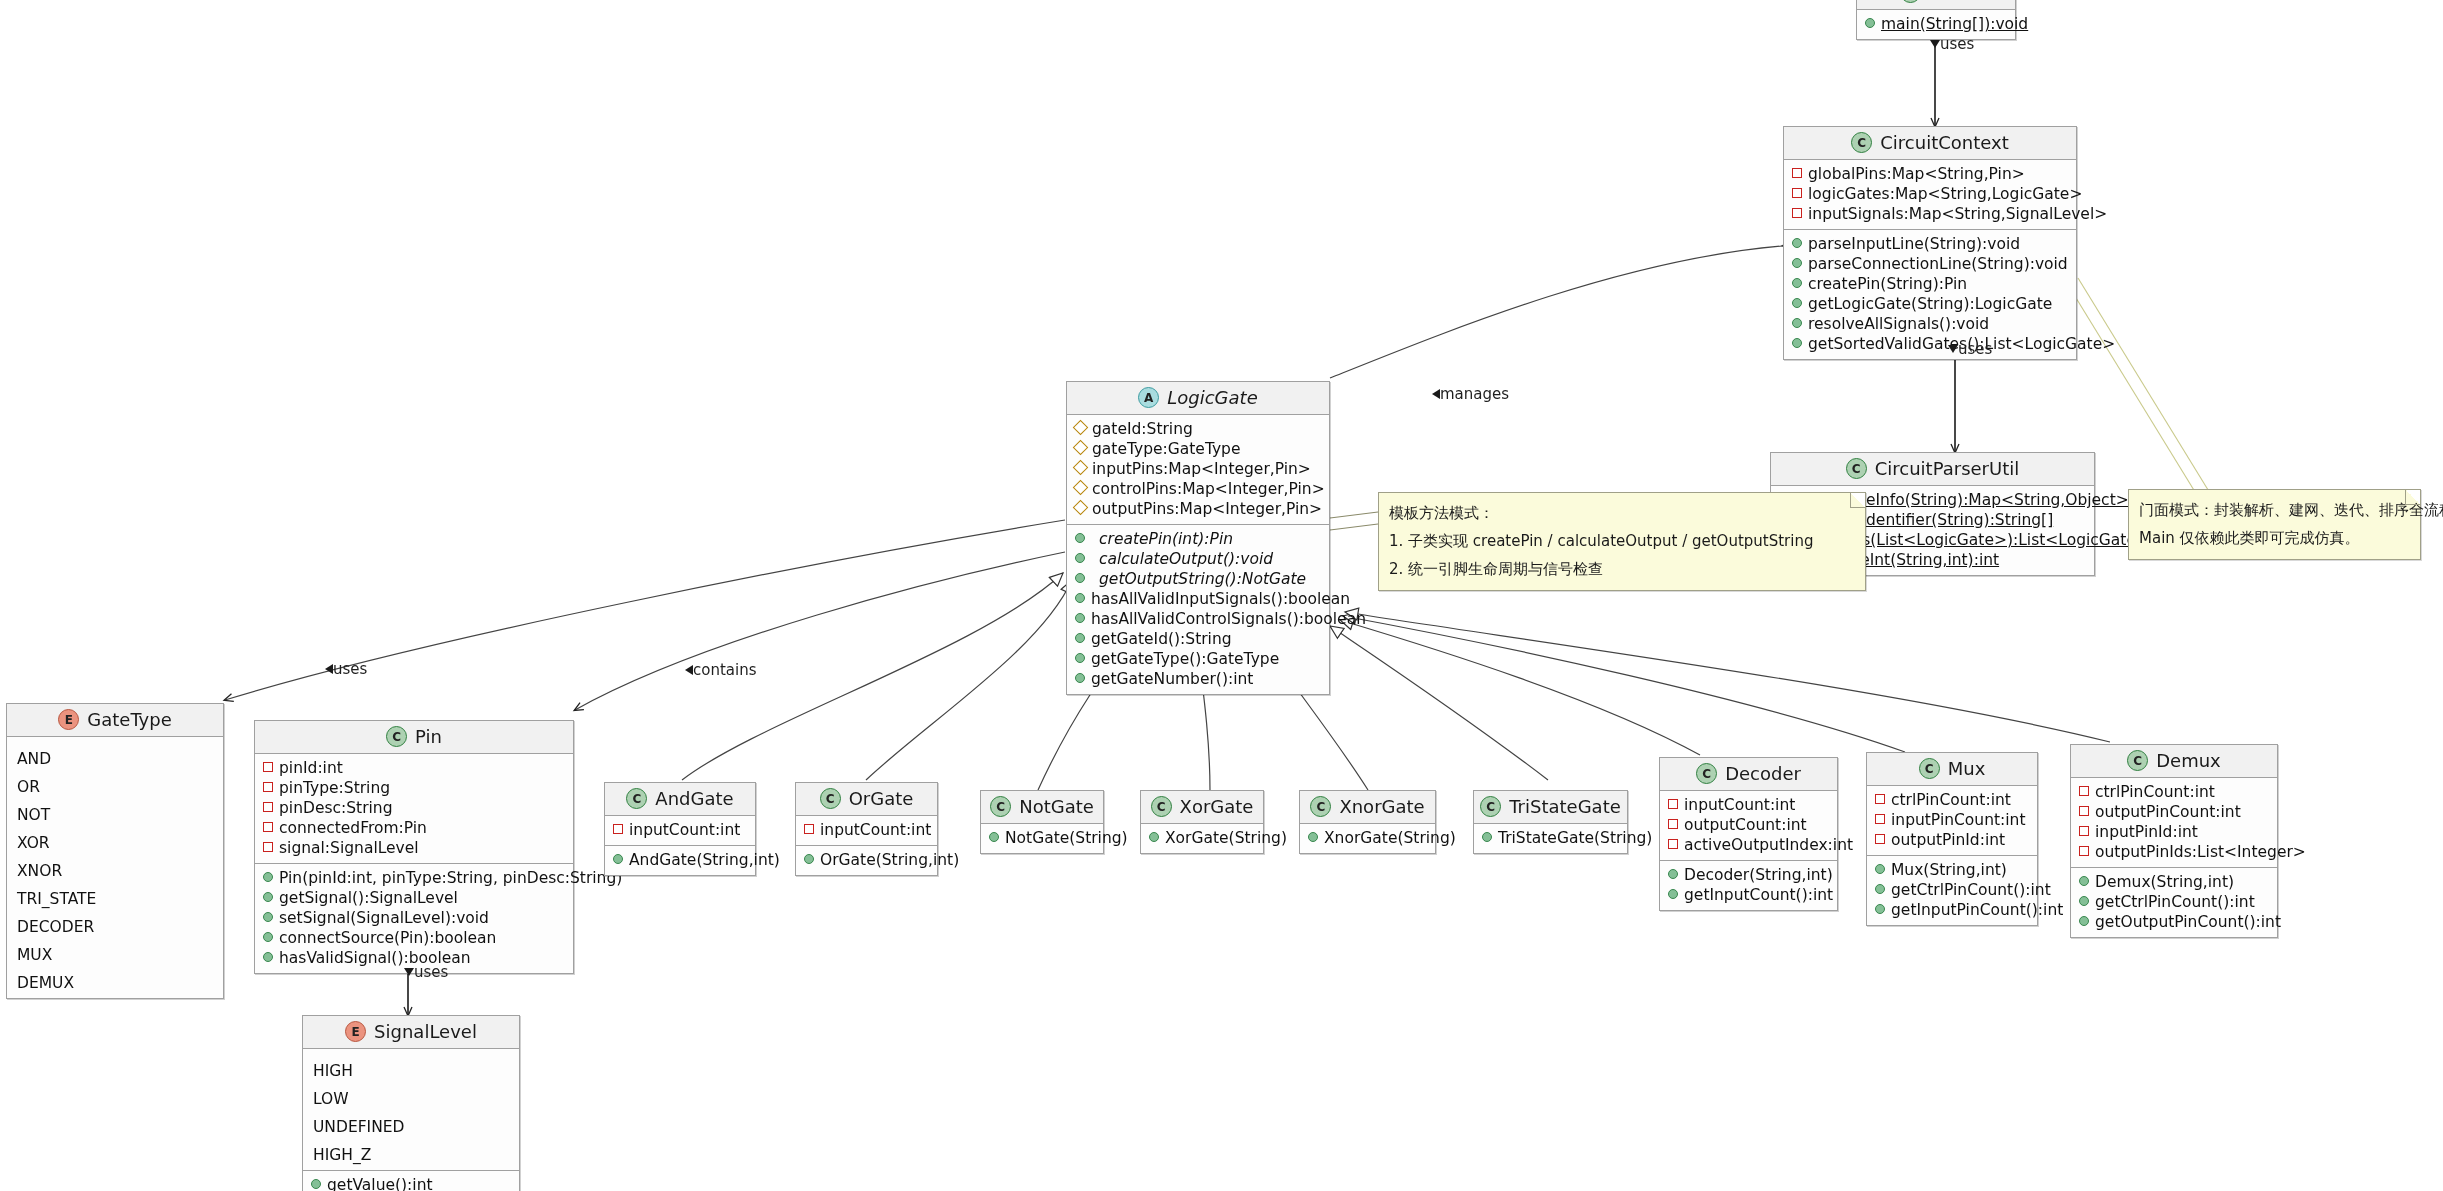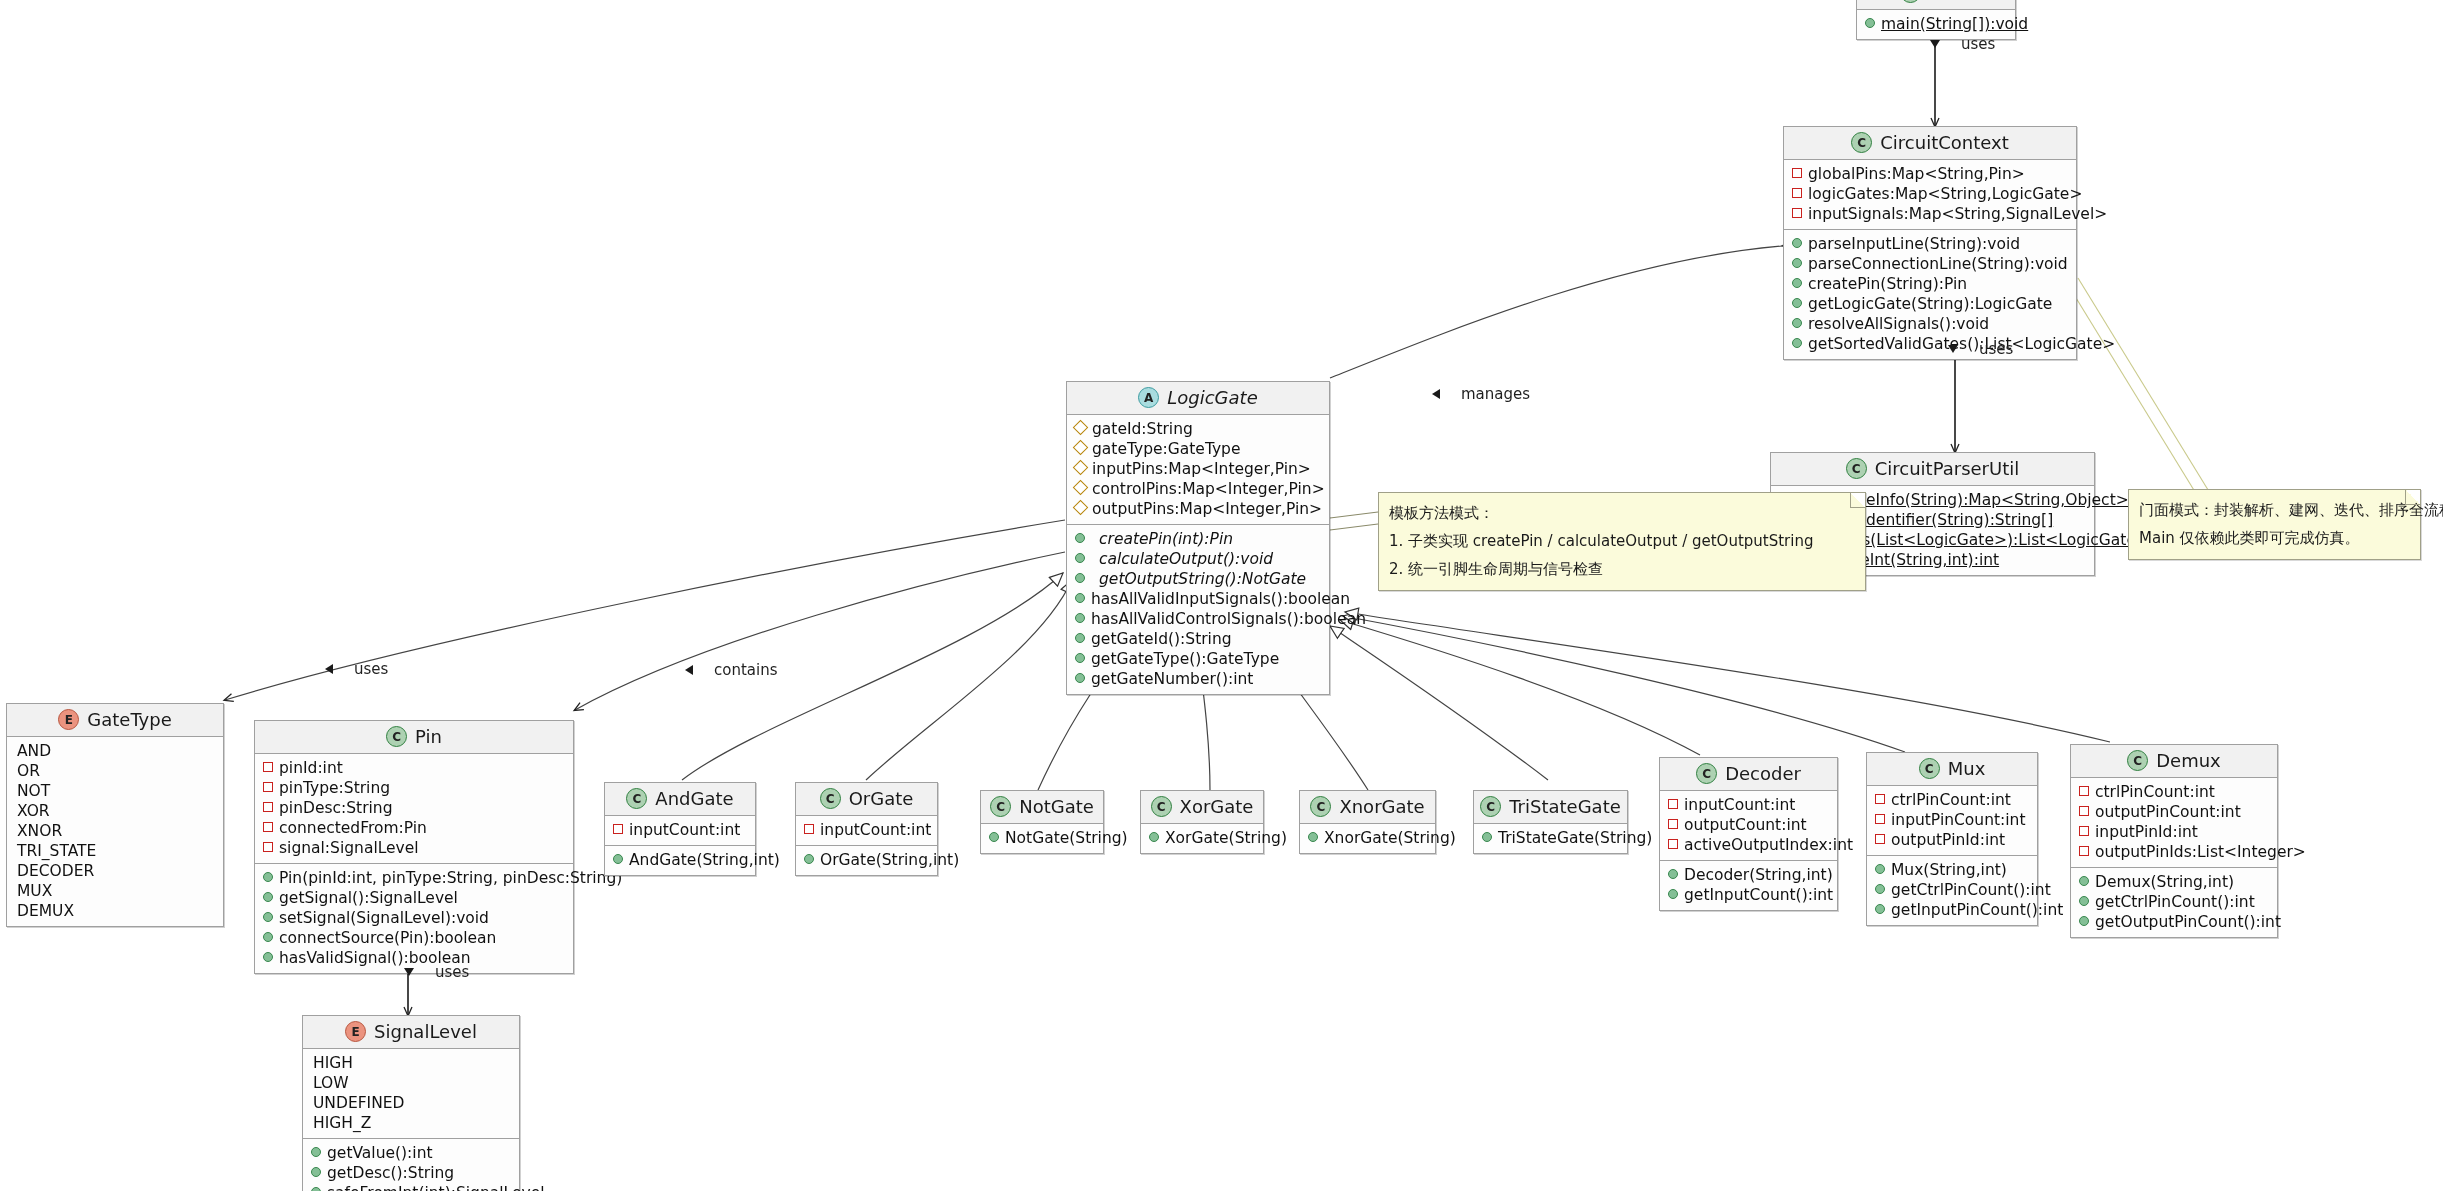--- a/index.html
+++ b/index.html
@@ -74,21 +74,21 @@
     line-height: 20px;
     color: #111111;
     white-space: nowrap;
     display: flex;
     align-items: baseline;
     gap: 6px;
   }
   .row .txt { display: inline-block; }
   .row.italic .txt { font-style: italic; margin-left: 8px; }
   .row.staticm .txt { text-decoration: underline; }
-  .row.plain { padding-left: 2px; }
+  .row.plain { padding-left: 2px; margin-top: 8px; }
 
   
   .vis { flex: 0 0 auto; display: inline-block; position: relative; top: -1px; }
   .vis.pub {               
     width: 8px; height: 8px; border-radius: 50%;
     background: #84bf96; border: 1px solid #38874e;
   }
   .vis.priv {              
     width: 8px; height: 8px;
     background: #ffffff; border: 1.5px solid #c9211e;
@@ -122,21 +122,21 @@
   }
 
   
   .elabel {
     position: absolute;
     font-size: 15px;
     color: #1f1f1f;
     white-space: nowrap;
     display: flex;
     align-items: center;
-    gap: 21px;
+    gap: 0;
   }
   .tri { width: 0; height: 0; flex: 0 0 auto; }
   .tri.left  { border-top: 5px solid transparent; border-bottom: 5px solid transparent; border-right: 8px solid #1a1a1a; }
   .tri.down  { border-left: 5px solid transparent; border-right: 5px solid transparent; border-top: 8px solid #1a1a1a; }
 </style>
 </head>
 <body>
 
 <div id="canvas">
 

